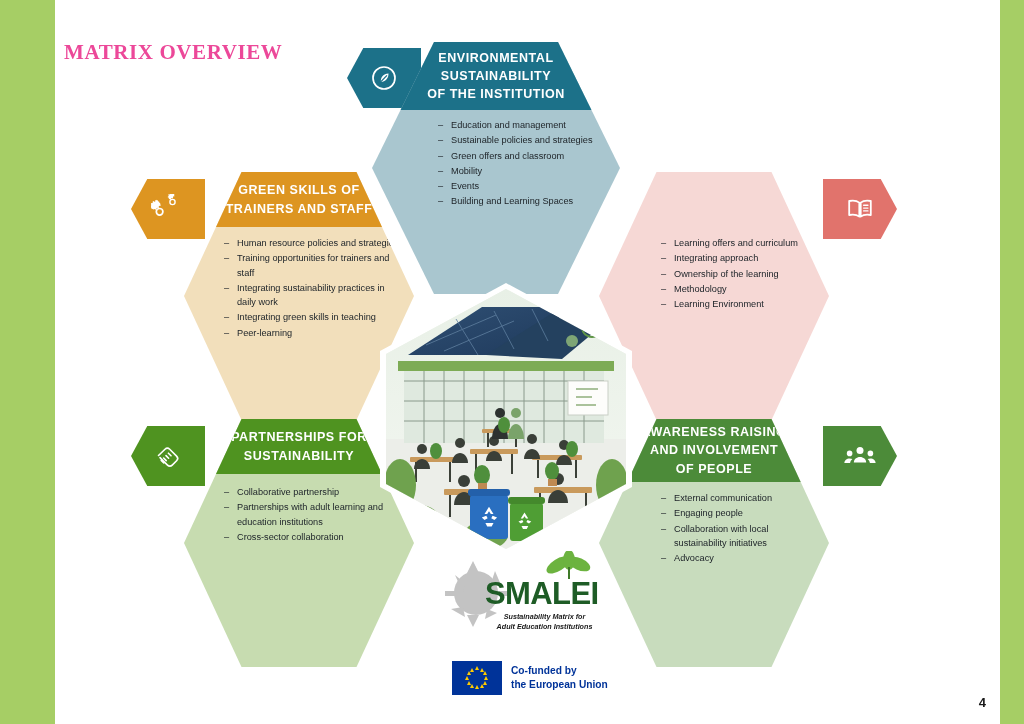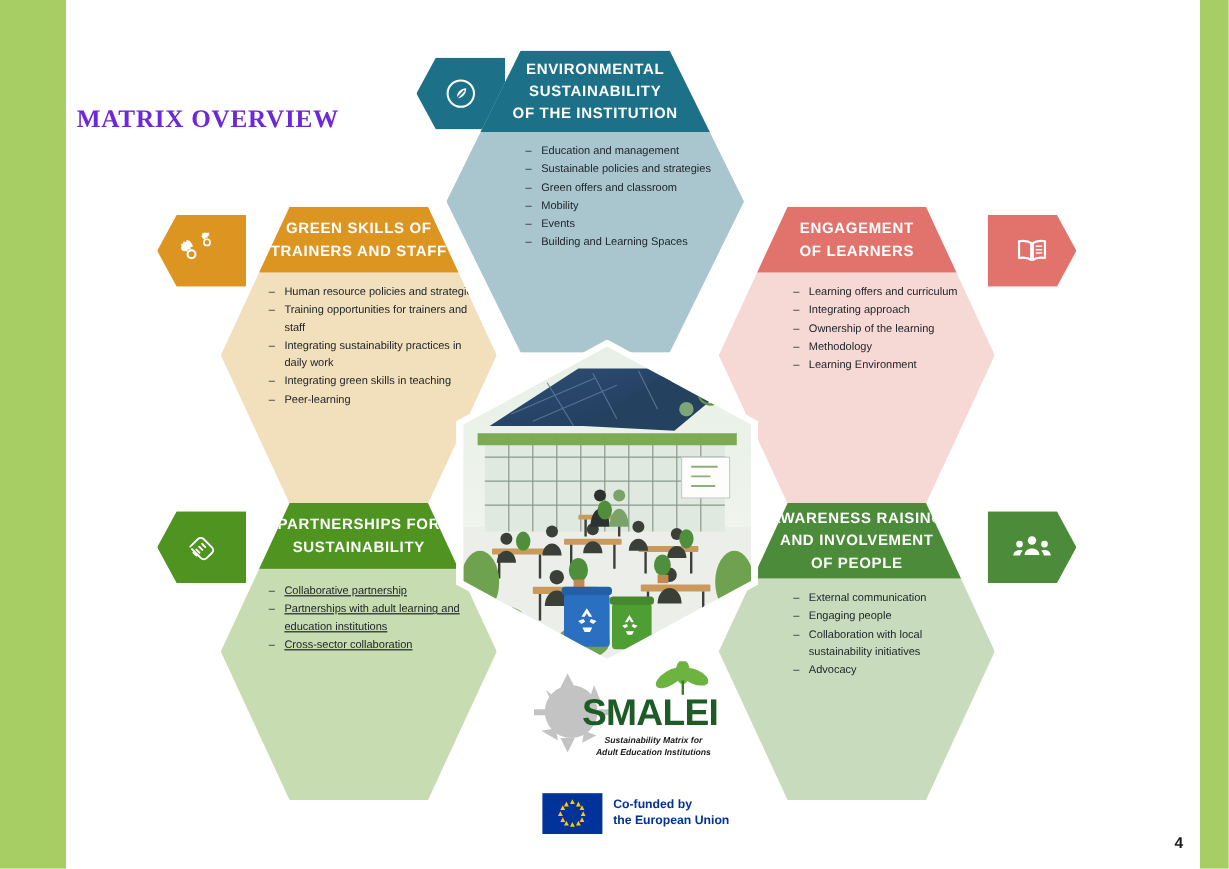--- a/index.html
+++ b/index.html
@@ -9,22 +9,21 @@
     font-family:"Liberation Sans", sans-serif;
   }
   .edge-bar{position:absolute;top:0;bottom:0;background:#a6ce65;}
   .edge-bar.left{left:0;width:55px;}
   .edge-bar.right{right:0;width:24px;}
 
   .page-title{
     position:absolute;left:64px;top:40px;
     font-family:"Liberation Serif", serif;
     font-weight:bold;font-size:21px;letter-spacing:.6px;
-    color:#6d28d9;
-    margin-top:47px;
+    color:#ec4899;
   }
 
   .page-number{
     position:absolute;right:38px;bottom:14px;
     font-size:13px;font-weight:bold;color:#1a1a1a;
   }
 
   
   .hex{
     position:absolute;
@@ -82,21 +81,21 @@
   #hex-engage{left:599px;top:172px;width:230px;height:248px;}
   #hex-engage .hex-head{height:55px;background:#e1736c;}
   #hex-engage .hex-body{background:#f6d8d5;}
   #hex-engage .hex-list{left:62px;top:64px;right:8px;}
   #tab-engage{left:823px;top:179px;background:#e1736c;}
 
   
   #hex-partner{left:184px;top:419px;width:230px;height:248px;}
   #hex-partner .hex-head{height:55px;background:#4f9320;}
   #hex-partner .hex-body{background:#c7dcb0;}
-  #hex-partner .hex-list{left:40px;top:66px;right:8px;text-decoration:underline;}
+  #hex-partner .hex-list{left:40px;top:66px;right:8px;}
   #tab-partner{left:131px;top:426px;background:#4f9320;}
 
   
   #hex-aware{left:599px;top:419px;width:230px;height:248px;}
   #hex-aware .hex-head{height:63px;background:#4c8b39;}
   #hex-aware .hex-body{background:#c8dcbd;}
   #hex-aware .hex-list{left:62px;top:72px;right:8px;}
   #tab-aware{left:823px;top:426px;background:#4c8b39;}
 
   
@@ -216,26 +215,20 @@
       <g fill="#fff">
         <rect x="19" y="8.6" width="5.6" height="1.3" rx=".6"></rect>
         <rect x="19" y="11.4" width="5.6" height="1.3" rx=".6"></rect>
         <rect x="19" y="14.2" width="5.6" height="1.3" rx=".6"></rect>
       </g>
     </svg>
   </span>
 </div>
 <div class="hex" id="hex-engage">
   <div class="hex-body"></div>
-  <div class="hex-head">
-    <span>
-      <span>ENGAGEMENT</span><br>
-      <span>OF LEARNERS</span>
-    </span>
-  </div>
   <ul class="hex-list">
     <li>Learning offers and curriculum</li>
     <li>Integrating approach</li>
     <li>Ownership of the learning</li>
     <li>Methodology</li>
     <li>Learning Environment</li>
   </ul>
 </div>
 
 <div class="icon-tab" id="tab-partner">

